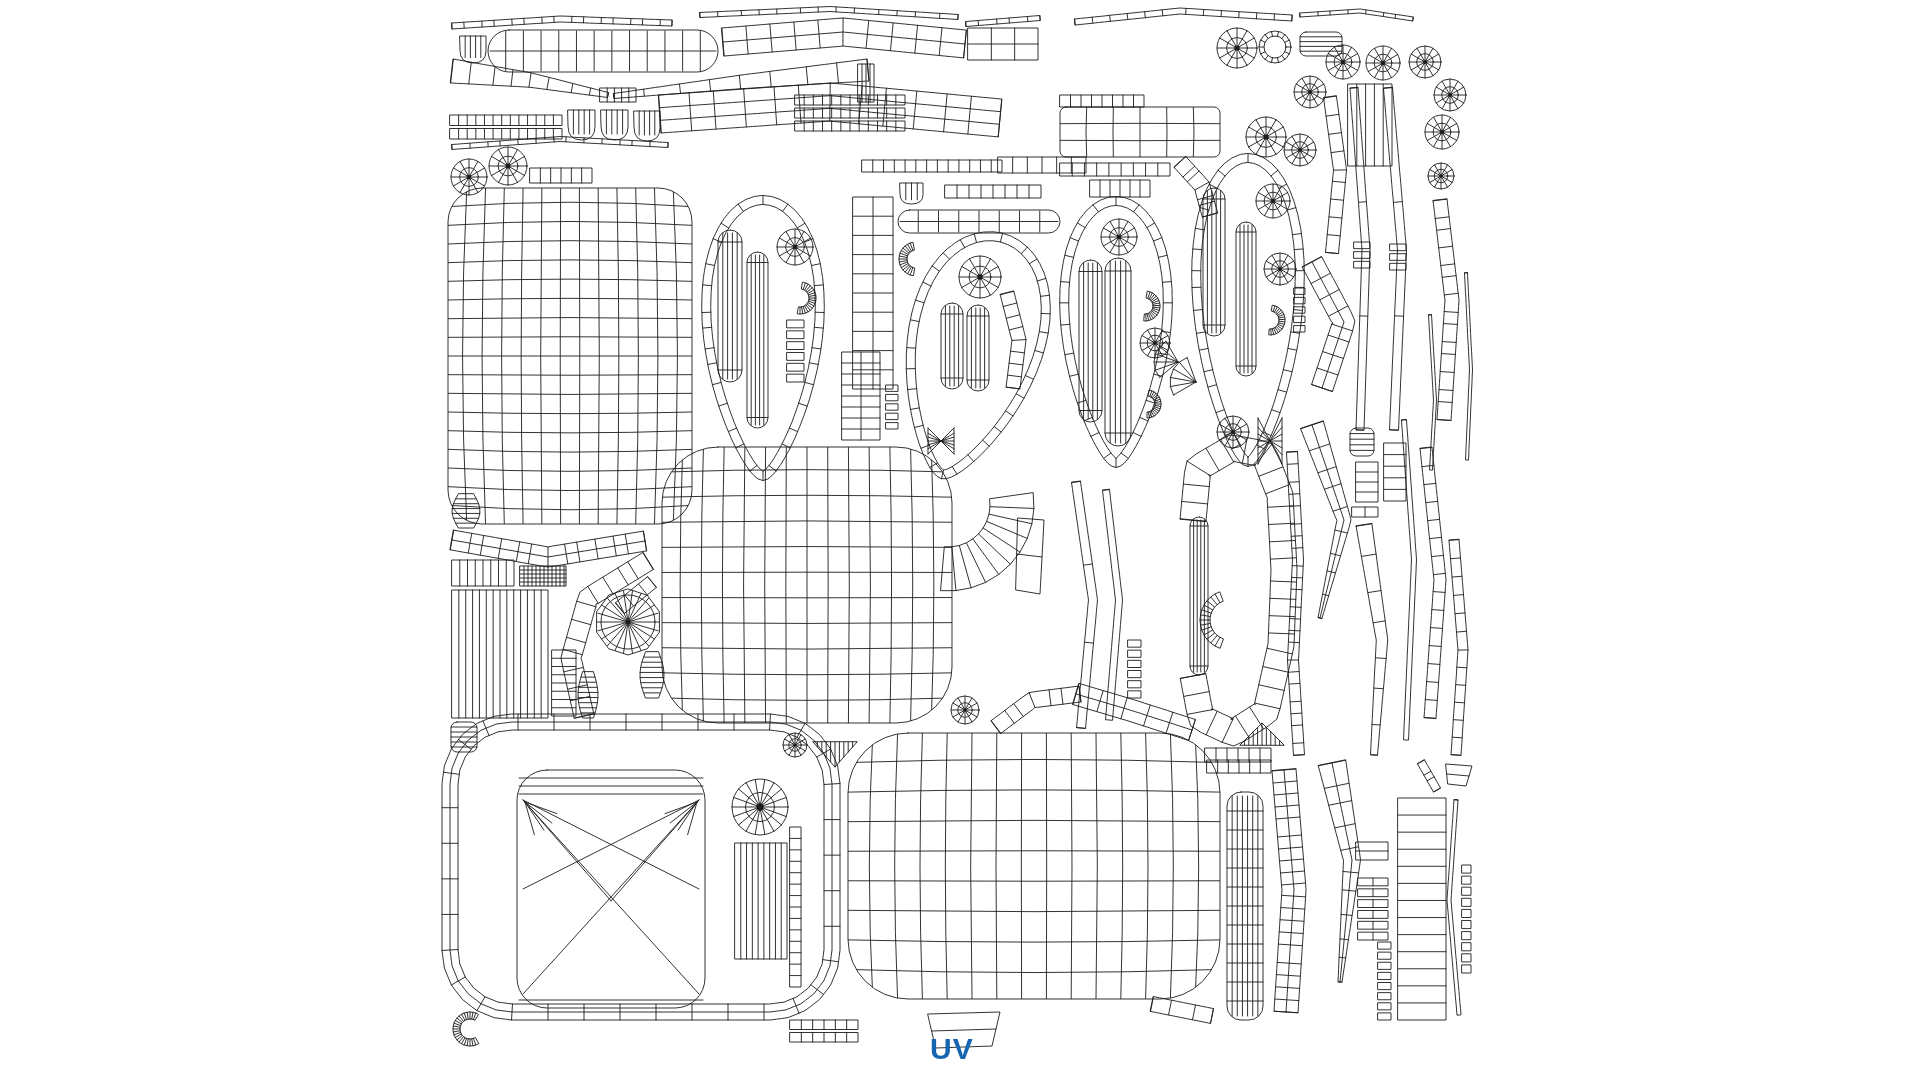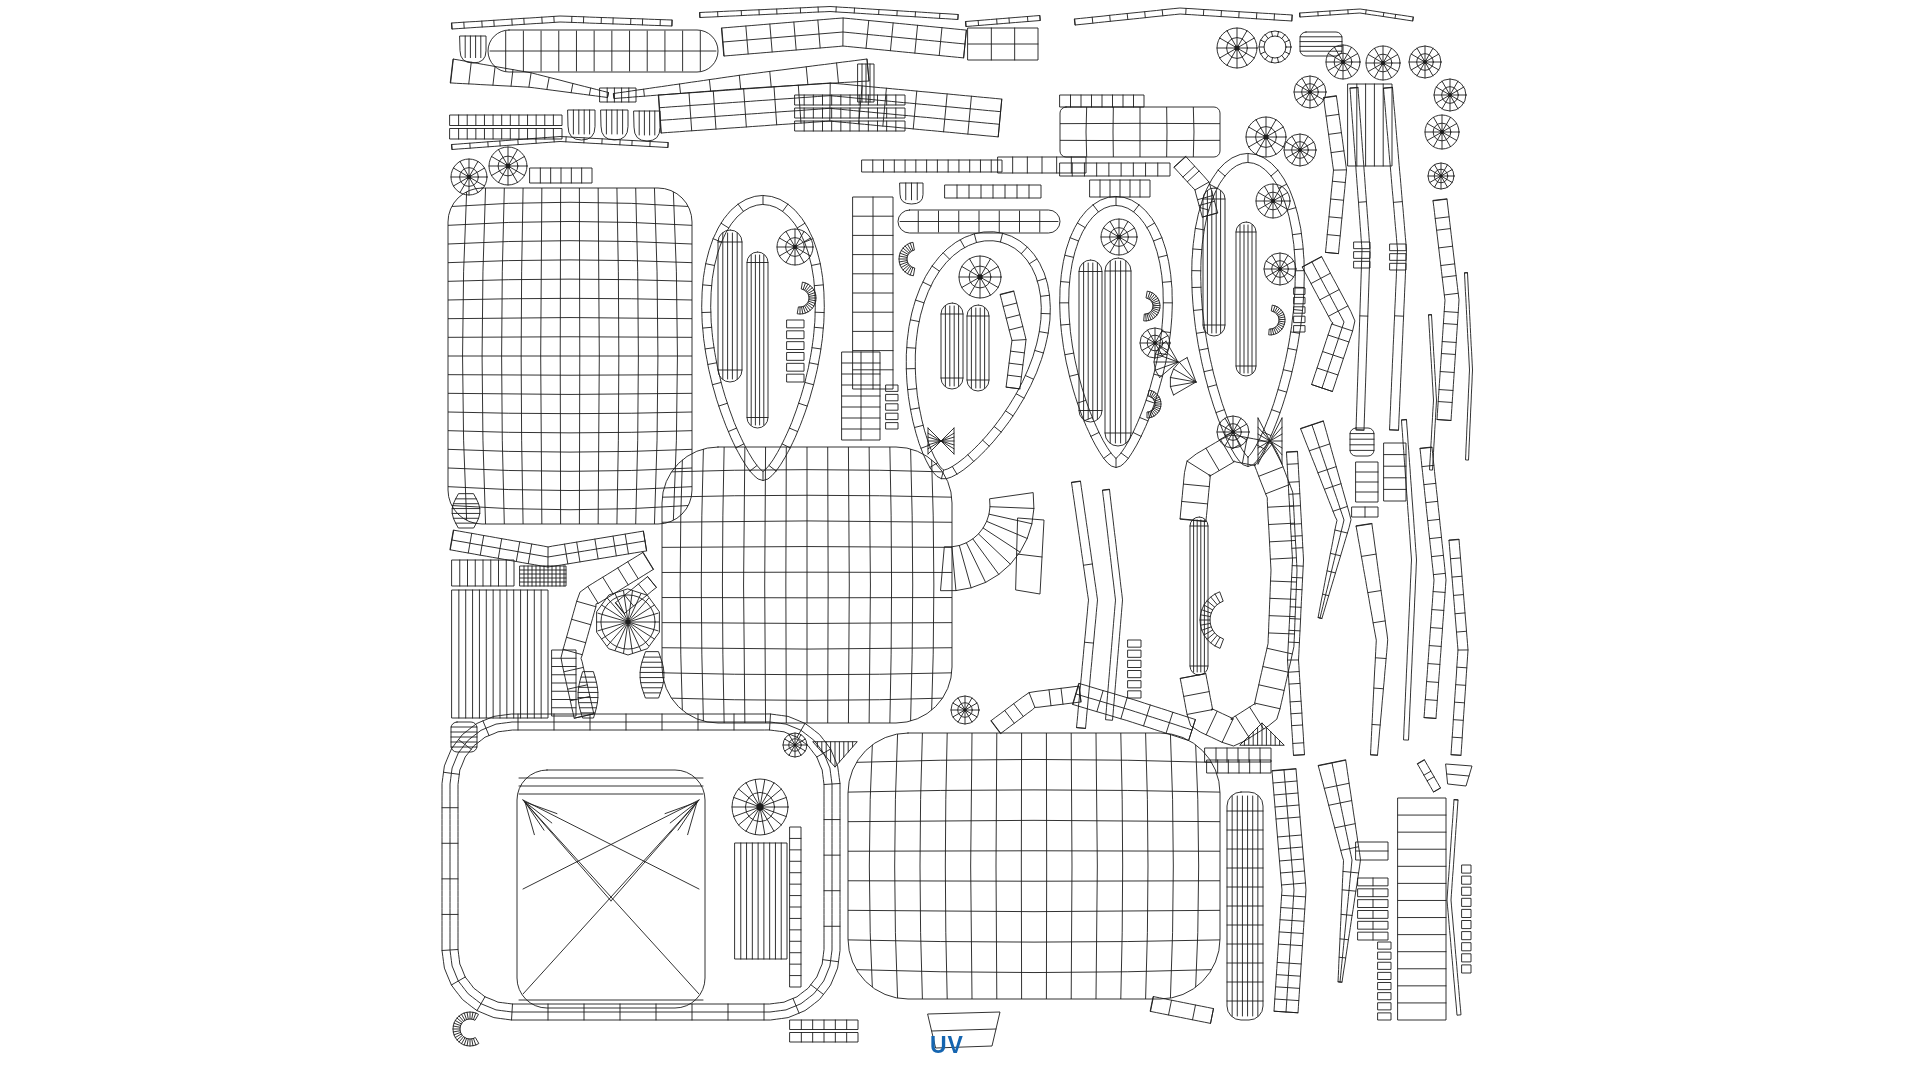--- a/index.html
+++ b/index.html
@@ -2080,14 +2080,14 @@
         <line x1="1417.5270274315021" y1="763.9845557534273" x2="1424.4729725684979" y2="760.0154442465727"></line>
         <line x1="1423.9270274315022" y1="775.1845557534274" x2="1430.872972568498" y2="771.2154442465727"></line>
         <line x1="1427.127027431502" y1="780.7845557534273" x2="1434.0729725684978" y2="776.8154442465726"></line>
         <line x1="1433.5270274315021" y1="791.9845557534273" x2="1440.4729725684979" y2="788.0154442465727"></line>
       </g>
       <g fill="none" stroke="#1c1c1c" stroke-width="0.9" stroke-linejoin="round" stroke-linecap="round">
         <path d="M1446.0 764.0L1472.0 766.0L1466.0 786.0L1448.0 784.0Z"></path>
         <line x1="1447" y1="774" x2="1469" y2="776"></line>
       </g>
     </svg>
-  <div id="uv-caption" style="color: rgb(21, 101, 176); font-size: 23px;">UV</div>
+  <div id="uv-caption" style="color: rgb(21, 101, 176); font-size: 30px;">UV</div>
 </div>
 
 </body></html>

